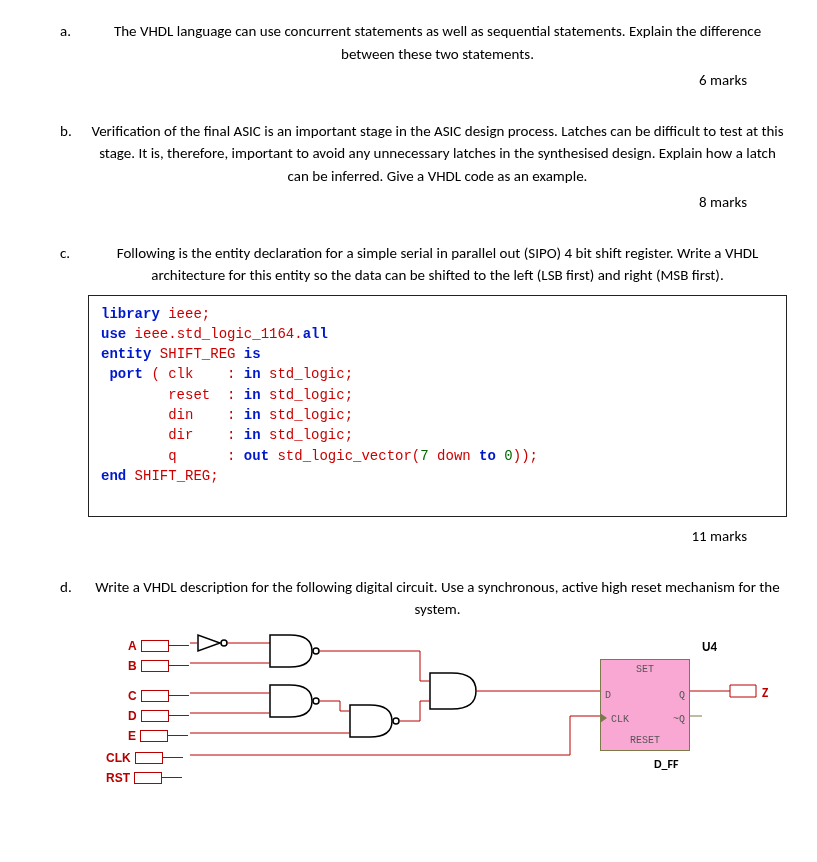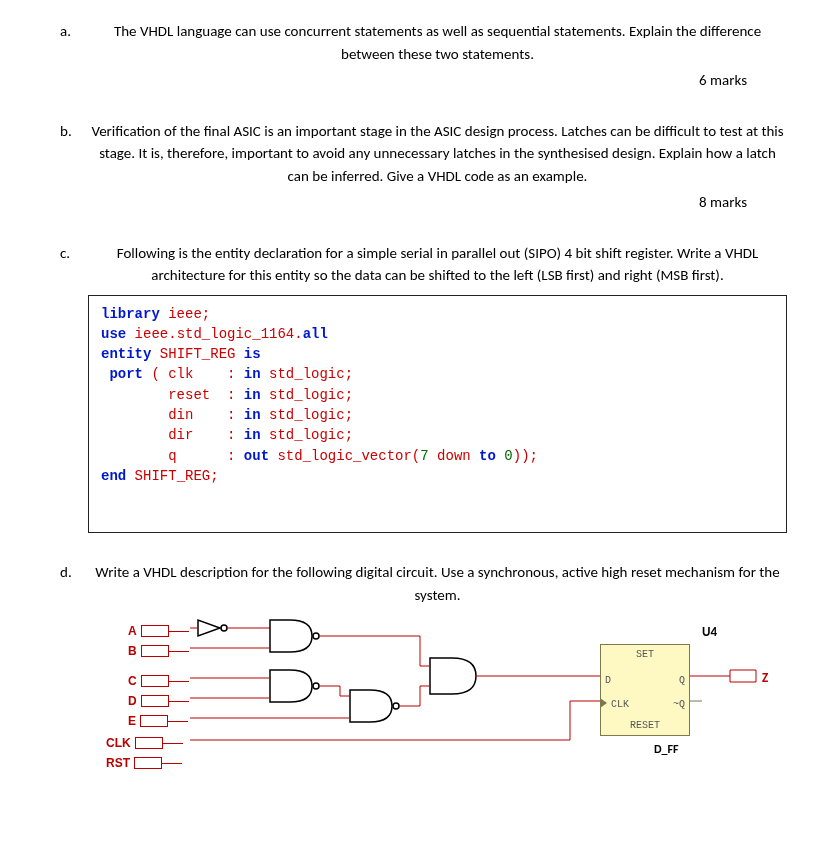--- a/index.html
+++ b/index.html
@@ -30,21 +30,21 @@
   }
   .marks {
     text-align: right;
     margin-top: 4px;
     margin-bottom: 4px;
     padding-right: 40px;
   }
   .codebox {
     border: 1px solid #222;
     margin: 8px 0 8px 28px;
-    padding: 8px 12px 46px 12px;
+    padding: 8px 12px 30px 12px;
     font-family: "Courier New", monospace;
     font-size: 14px;
     line-height: 1.45;
     white-space: pre;
   }
   .kw-blue { color: #0018cc; font-weight: bold; }
   .kw-red  { color: #cc0000; }
   .kw-grn  { color: #006600; }
   .circuit {
     margin: 10px 0 0 70px;
@@ -71,21 +71,21 @@
     width: 20px; height: 1px; background: #b80000;
   }
   .ffbox {
     position: absolute;
     border: 1px solid #7a7a4a;
     width: 88px;
     height: 90px;
     font-family: "Courier New", monospace;
     font-size: 10px;
     color: #555;
-    background: #fef9c3;
+    background: #f9a8d4;
   }
   .ffbox .t { position:absolute; top:2px; left:0; right:0; text-align:center; }
   .ffbox .b { position:absolute; bottom:2px; left:0; right:0; text-align:center; }
   .ffbox .d { position:absolute; top:28px; left:4px; }
   .ffbox .q { position:absolute; top:28px; right:4px; }
   .ffbox .nq{ position:absolute; top:52px; right:4px; }
   .ffbox .ck{ position:absolute; top:52px; left:4px; }
   .ffbox .tri {
     position:absolute; top:53px; left:-1px;
     width:0;height:0;
@@ -131,20 +131,21 @@
   </div>
   <div class="codebox"><span class="kw-blue">library</span><span class="kw-red"> ieee;</span>
 <span class="kw-blue">use</span><span class="kw-red"> ieee.</span><span class="kw-red">std_logic_1164</span><span class="kw-red">.</span><span class="kw-blue">all</span>
 <span class="kw-blue">entity</span><span class="kw-red"> SHIFT_REG </span><span class="kw-blue">is</span>
 <span class="kw-blue"> port</span><span class="kw-red"> ( clk    : </span><span class="kw-blue">in</span><span class="kw-red"> std_logic;</span>
 <span class="kw-red">        reset  : </span><span class="kw-blue">in</span><span class="kw-red"> std_logic;</span>
 <span class="kw-red">        din    : </span><span class="kw-blue">in</span><span class="kw-red"> std_logic;</span>
 <span class="kw-red">        dir    : </span><span class="kw-blue">in</span><span class="kw-red"> std_logic;</span>
 <span class="kw-red">        q      : </span><span class="kw-blue">out</span><span class="kw-red"> std_logic_vector(</span><span class="kw-grn">7</span><span class="kw-red"> down </span><span class="kw-blue">to</span><span class="kw-red"> </span><span class="kw-grn">0</span><span class="kw-red">));</span>
 <span class="kw-blue">end</span><span class="kw-red"> SHIFT_REG;</span></div>
+  <div class="marks">11 marks</div>
 </div>
 
 <div class="question" style="margin-bottom:0">
   <div class="qrow">
     <div class="qlabel">d.</div>
     <div class="qtext">Write a VHDL description for the following digital circuit. Use a synchronous, active high reset mechanism for the system.</div>
   </div>
 
   <div class="circuit">
 

